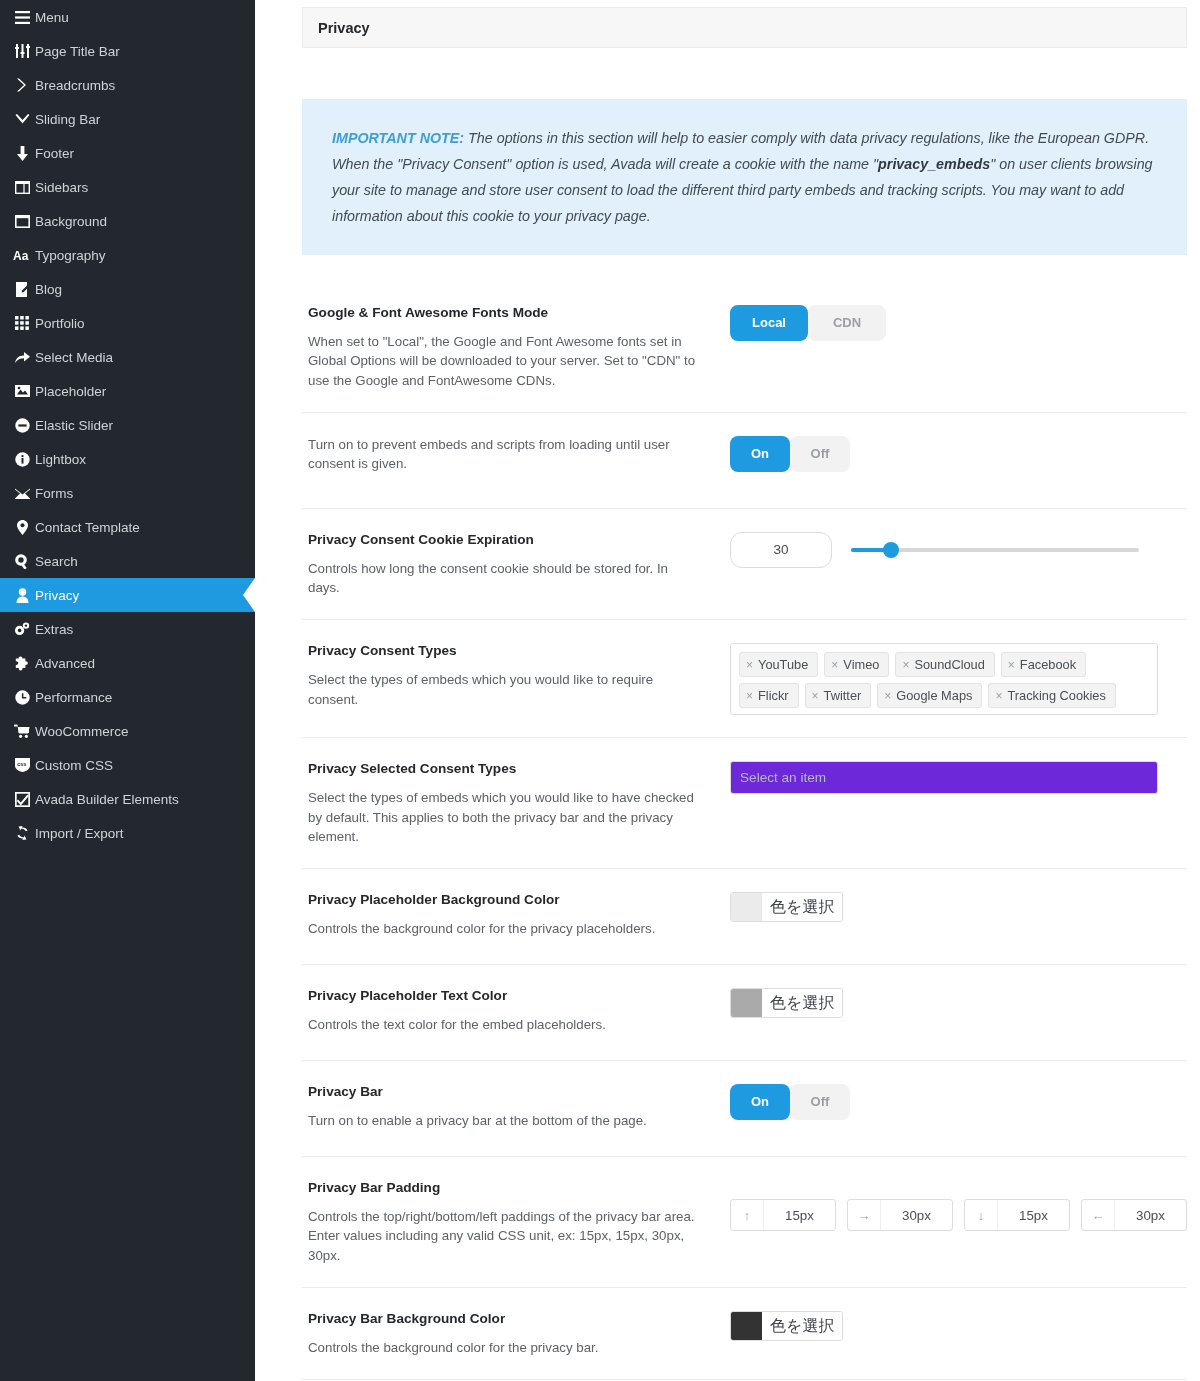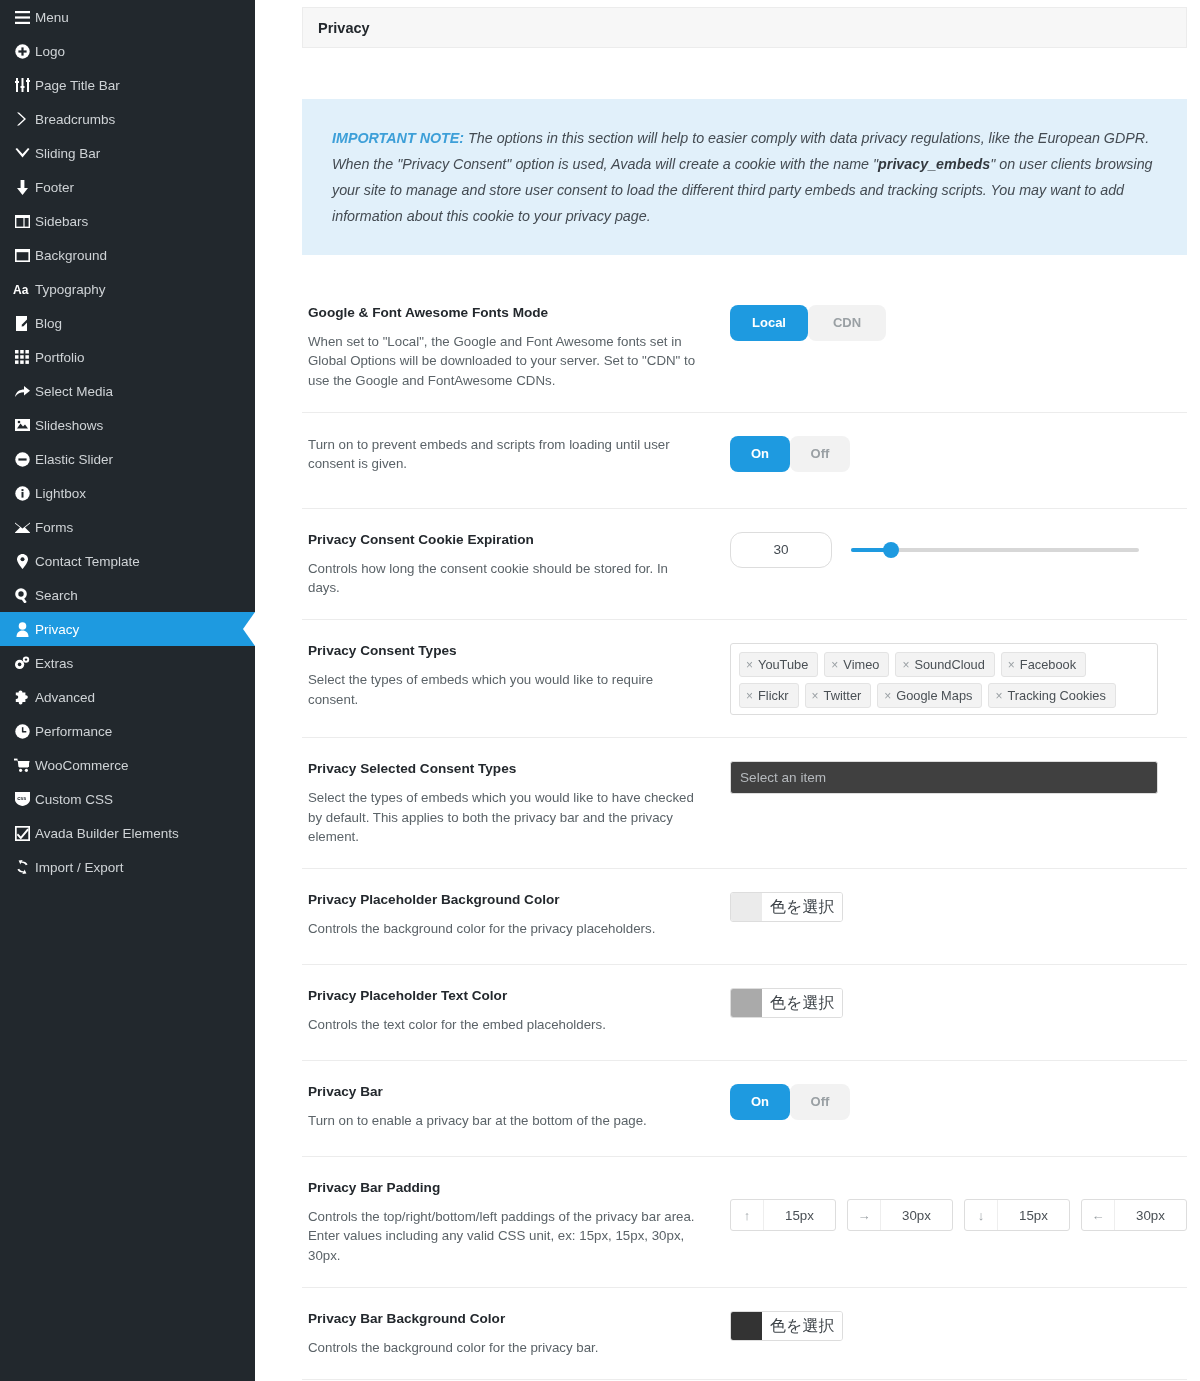--- a/index.html
+++ b/index.html
@@ -196,21 +196,21 @@
     font-size: 12px;
     margin-right: 5px;
     line-height: 1;
   }
 
   
   .select-input {
     width: 428px; height: 33px;
     border: 1px solid #dddddd;
     border-radius: 3px;
-    background: #404040;
+    background: #6d28d9;
     display: flex; align-items: center;
     padding-left: 9px;
     font-size: 13.6px;
     color: #b5b9bd;
   }
 
   
   .colorpick {
     display: inline-flex;
     border: 1px solid #dddddd;
@@ -265,30 +265,20 @@
       <span class="nav-icon">
         <svg width="15" height="13" viewBox="0 0 15 13">
             <rect x="0" y="0" width="15" height="2.2"></rect>
             <rect x="0" y="5.4" width="15" height="2.2"></rect>
             <rect x="0" y="10.8" width="15" height="2.2"></rect>
           </svg>
       </span>
       <span class="nav-label">Menu</span>
     </div>
 
-    <div class="nav-item">
-      <span class="nav-icon">
-        <svg width="15" height="15" viewBox="0 0 15 15">
-            <circle cx="7.5" cy="7.5" r="7.2"></circle>
-            <rect x="6.4" y="3.4" width="2.2" height="8.2" fill="#22282d"></rect>
-            <rect x="3.4" y="6.4" width="8.2" height="2.2" fill="#22282d"></rect>
-          </svg>
-      </span>
-      <span class="nav-label">Logo</span>
-    </div>
 
     <div class="nav-item">
       <span class="nav-icon">
         <svg width="15" height="14" viewBox="0 0 15 14">
             <rect x="1" y="0" width="2" height="14"></rect>
             <rect x="6.5" y="0" width="2" height="14"></rect>
             <rect x="12" y="0" width="2" height="14"></rect>
             <rect x="0" y="3" width="4" height="2"></rect>
             <rect x="5.5" y="8" width="4" height="2"></rect>
             <rect x="11" y="2" width="4" height="2"></rect>
@@ -392,21 +382,21 @@
     </div>
 
     <div class="nav-item">
       <span class="nav-icon">
         <svg width="15" height="12" viewBox="0 0 15 12">
             <rect x="0" y="0" width="15" height="12"></rect>
             <polygon points="2,9.6 5.5,4.6 8,7.6 10,5.6 13,9.6" fill="#22282d"></polygon>
             <circle cx="4" cy="3" r="1.3" fill="#22282d"></circle>
           </svg>
       </span>
-      <span class="nav-label">Slideshows</span>
+      <span class="nav-label">Placeholder</span>
     </div>
 
     <div class="nav-item">
       <span class="nav-icon">
         <svg width="15" height="15" viewBox="0 0 15 15">
             <circle cx="7.5" cy="7.5" r="7.2"></circle>
             <rect x="3.4" y="6.4" width="8.2" height="2.2" fill="#22282d"></rect>
           </svg>
       </span>
       <span class="nav-label">Elastic Slider</span>

